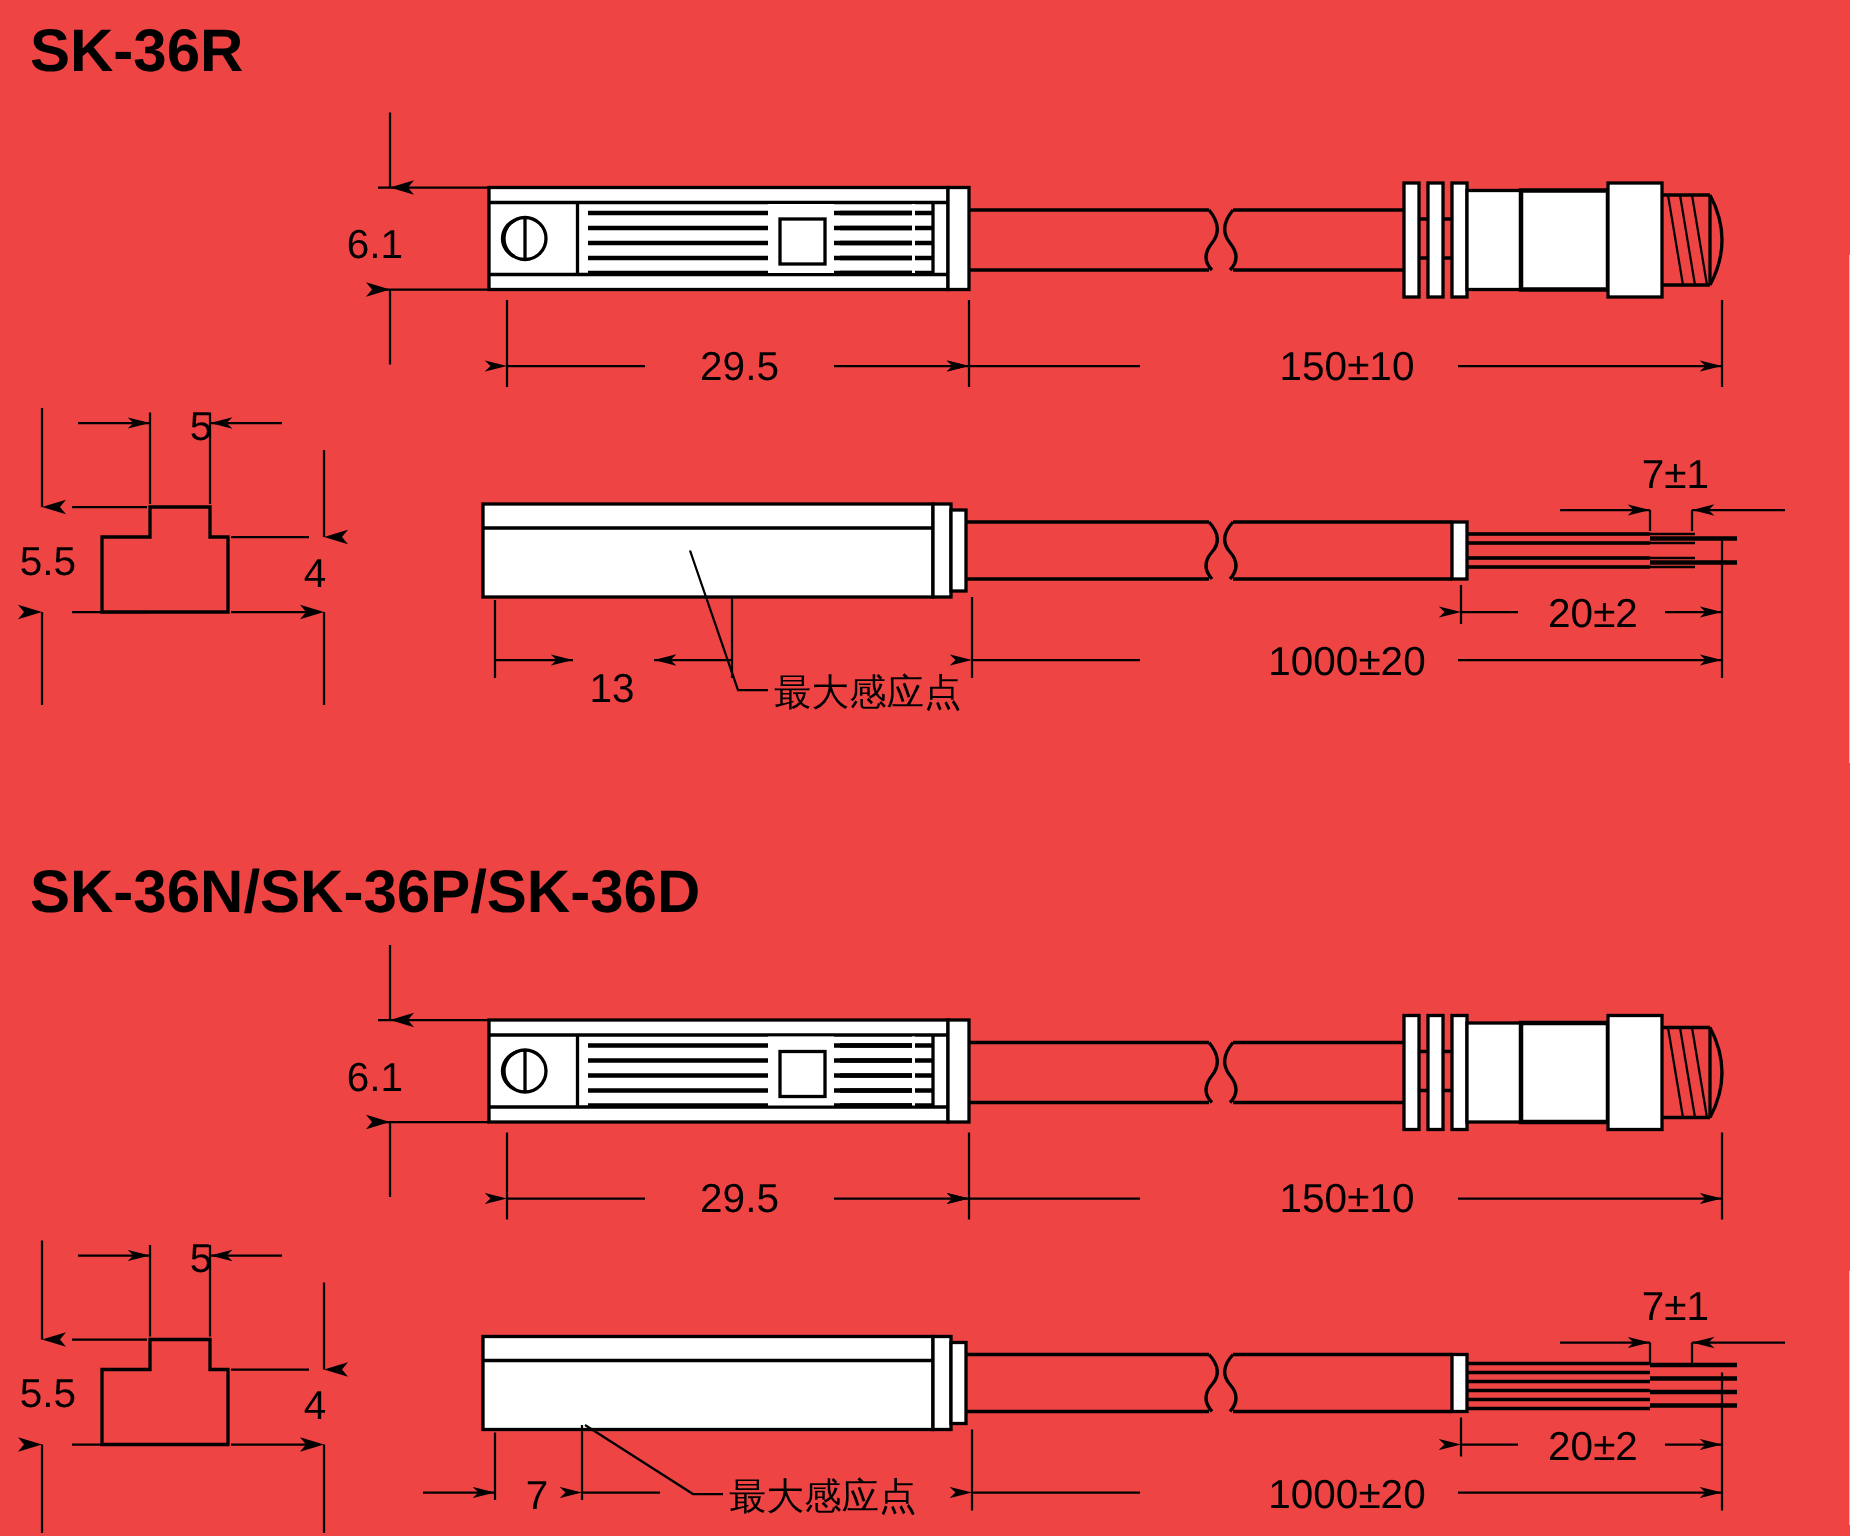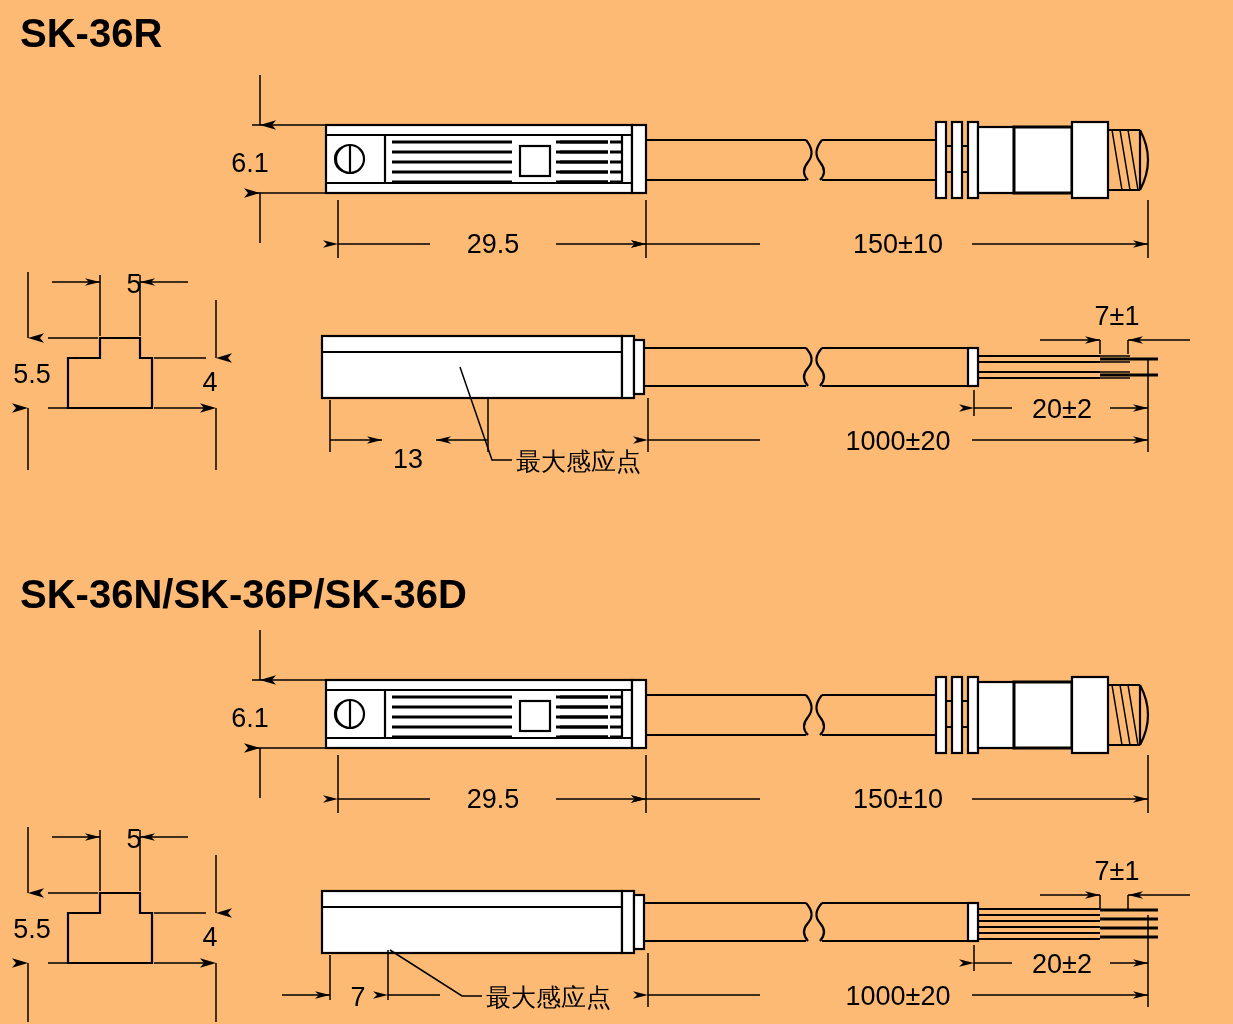--- a/index.html
+++ b/index.html
@@ -1,17 +1,17 @@
 <!DOCTYPE html>
 <html><head>
 <meta charset="utf-8">
 <style>
   html,body{margin:0;padding:0;background:#ffffff;}
   body{width:1233px;height:1024px;font-family:"Liberation Sans",sans-serif;}
-  #stage{position:relative;width:1233px;height:1024px;overflow:hidden;background:#fdba74;}
+  #stage{position:relative;width:1233px;height:1024px;overflow:hidden;background:#ef4444;}
   svg{display:block;}
   .ttl{font-family:"Liberation Sans",sans-serif;font-size:40px;font-weight:700;fill:#000;letter-spacing:0px;}
   .dim{font-family:"Liberation Sans",sans-serif;font-size:27px;fill:#000;}
   .cjk{font-family:"DejaVu Sans",sans-serif;font-size:25px;fill:#000;}
   .ln{stroke:#000;fill:none;stroke-width:2.2;}
   .lnT{stroke:#000;fill:none;stroke-width:1.6;}
   .lnX{stroke:#000;fill:none;stroke-width:3.0;}
   .thin{stroke:#000;fill:none;stroke-width:1.5;}
   .fillw{fill:#fff;}
   .ar{fill:#000;}

